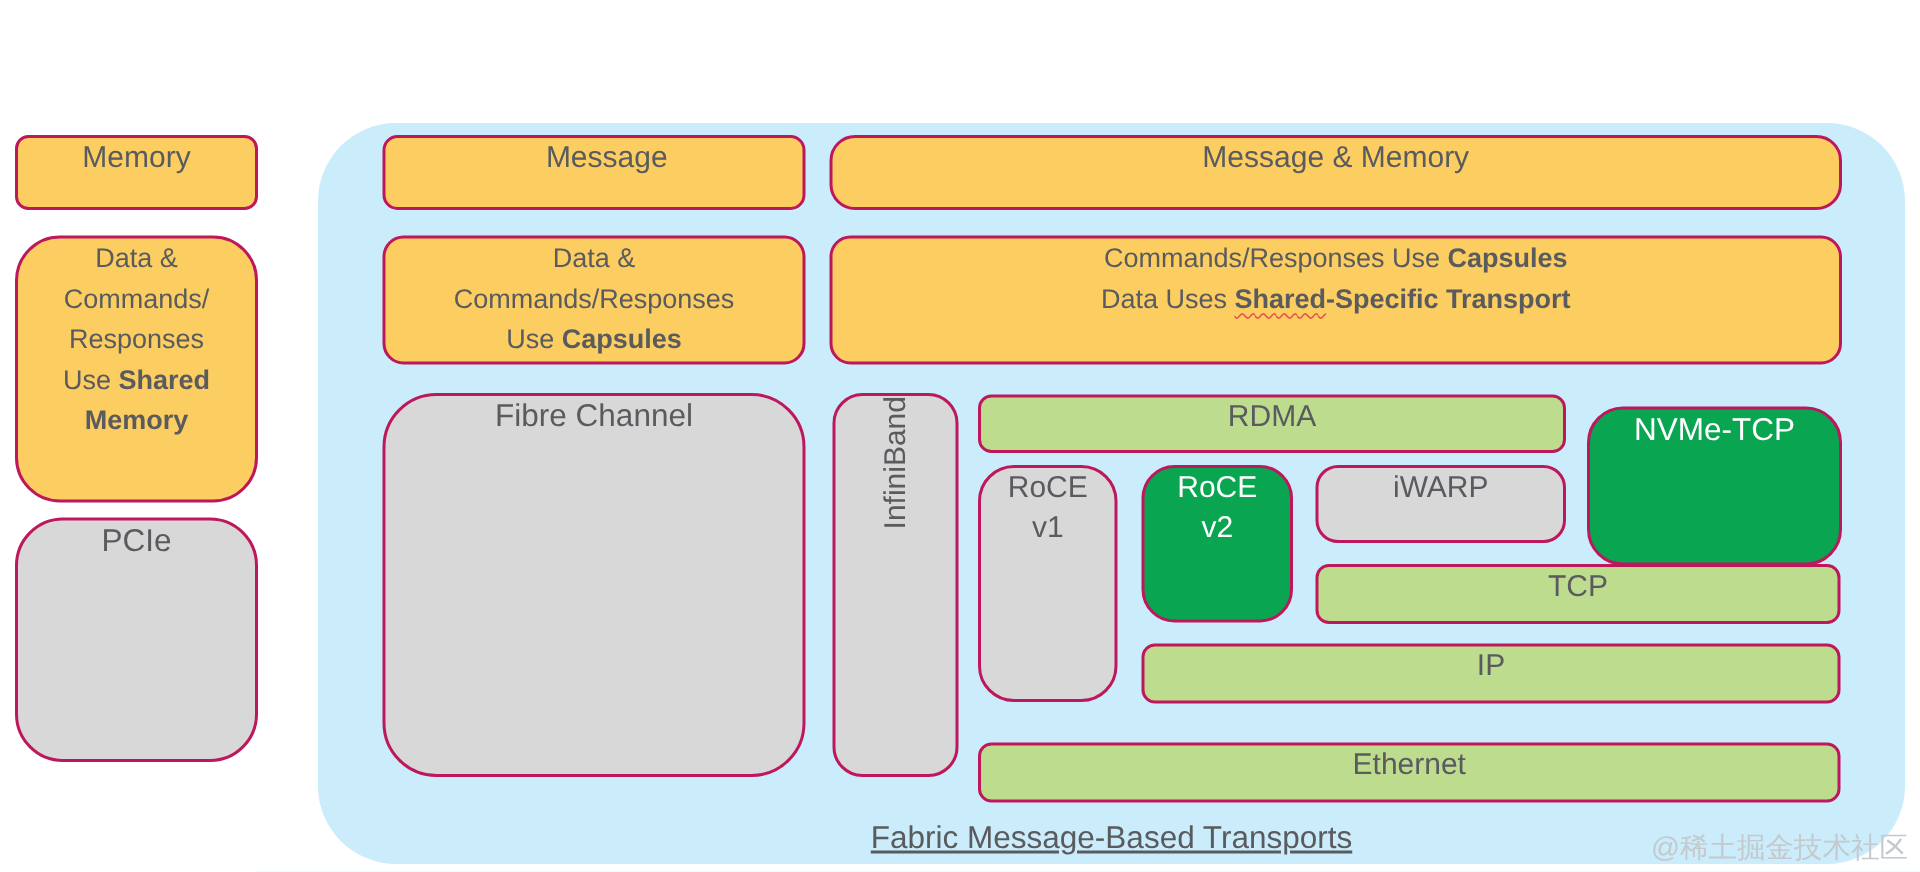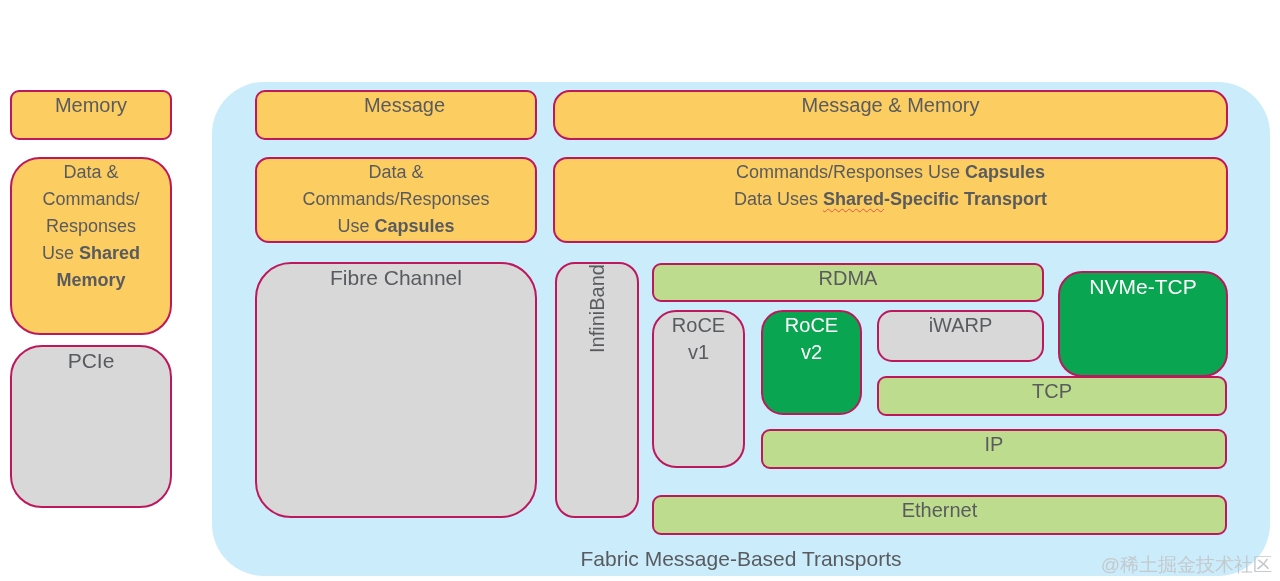--- a/index.html
+++ b/index.html
@@ -132,21 +132,21 @@
   </div>
 
   <div class="abs box lgreen fs20" style="left:761px;top:429px;width:466px;height:40px;border-radius:9px;">
     <span>IP</span>
   </div>
 
   <div class="abs box lgreen fs20" style="left:652px;top:479px;width:575px;height:40px;border-radius:9px;margin-top:16px;">
     <span>Ethernet</span>
   </div>
 
-  <div class="abs caption" style="left:212px;top:547px;width:1058px;">
+  <div class="abs caption" style="left:212px;top:547px;width:1058px;text-decoration:underline;">
     <span>Fabric Message-Based Transports</span>
   </div>
 
   <div class="abs watermark" style="right:8px;top:552px;">
     <span>@稀土掘金技术社区</span>
   </div>
 
 </div>
 
 </body></html>

